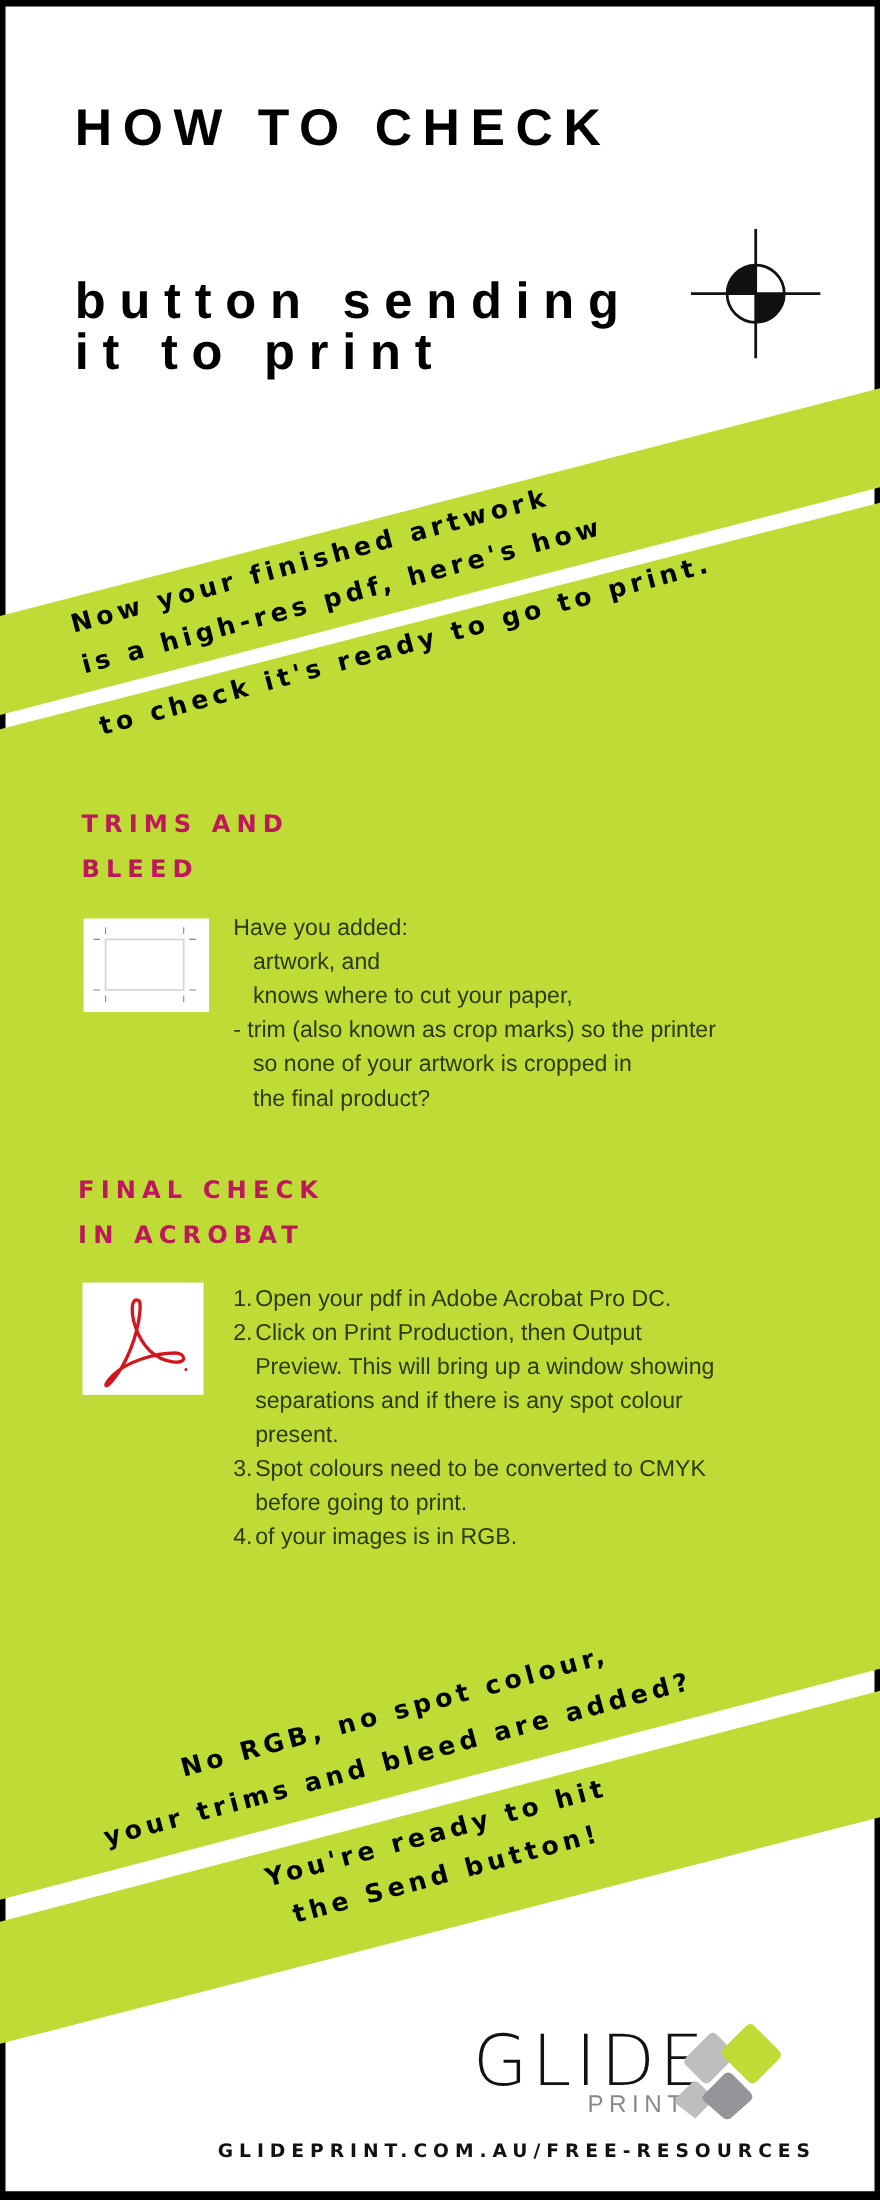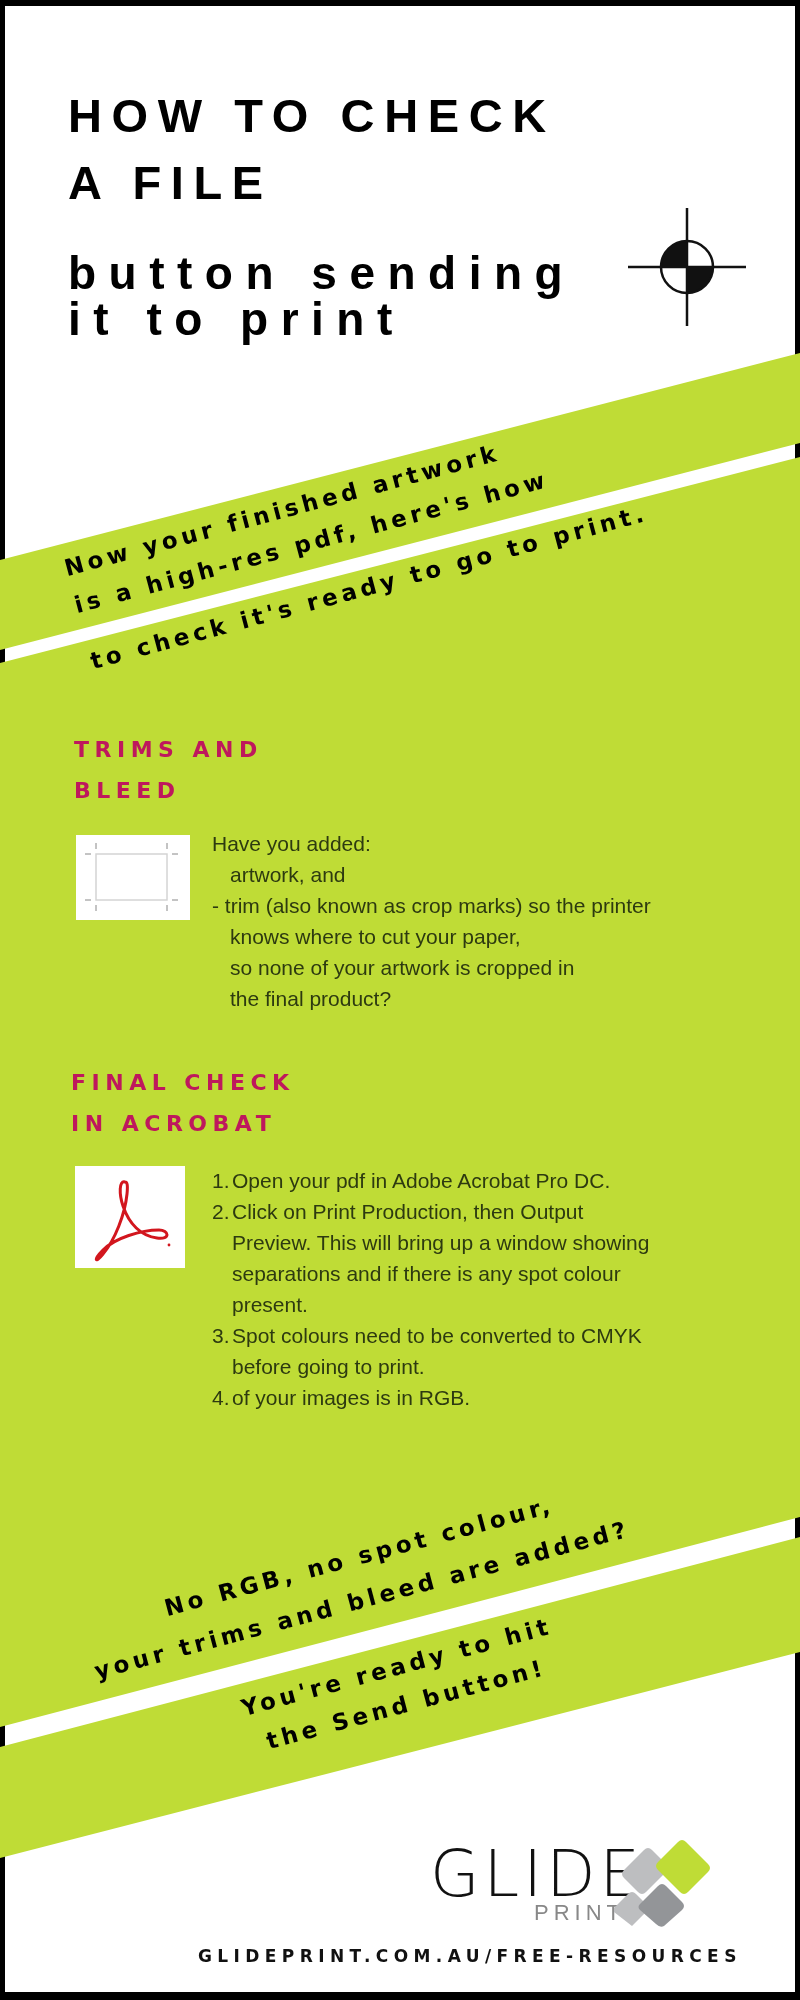--- a/index.html
+++ b/index.html
@@ -26,21 +26,20 @@
 <div class="frame"></div>
 
 <svg class="band" width="800" height="2000" viewBox="0 0 800 2000">
   <polygon points="0,560 800,353 800,443 0,650" fill="#bfdc36"></polygon>
   <polygon points="0,663 800,457 800,1517 0,1727" fill="#bfdc36"></polygon>
   <polygon points="0,1747 800,1537 800,1652 0,1858" fill="#bfdc36"></polygon>
 </svg>
 
 <div class="abs title" style="left:68px; top:82px;">
   <div>HOW TO CHECK</div>
-  <div>A FILE</div>
 </div>
 <div class="abs subtitle" style="left:68px; top:250px;">
   <div>button sending</div>
   <div>it to print</div>
 </div>
 <svg class="abs" style="left:628px; top:208px;" width="118" height="118" viewBox="0 0 118 118">
   <line x1="59" y1="0" x2="59" y2="118" stroke="#111" stroke-width="2.5"></line>
   <line x1="0" y1="59" x2="118" y2="59" stroke="#111" stroke-width="2.5"></line>
   <path d="M59 59 L59 33 A26 26 0 0 0 33 59 Z" fill="#111"></path>
   <path d="M59 59 L85 59 A26 26 0 0 1 59 85 Z" fill="#111"></path>
@@ -66,22 +65,22 @@
       <line x1="20" y1="70" x2="20" y2="76"></line>
         <line x1="9" y1="65" x2="15" y2="65"></line>
       <line x1="91" y1="70" x2="91" y2="76"></line>
         <line x1="96" y1="65" x2="102" y2="65"></line>
     </g>
   </svg>
 </div>
 <div class="abs body" style="left:212px; top:828px;">
   <div>Have you added:</div>
   <div style="padding-left:18px;">artwork, and</div>
+  <div style="padding-left:18px;">knows where to cut your paper,</div>
   <div>- trim (also known as crop marks) so the printer</div>
-  <div style="padding-left:18px;">knows where to cut your paper,</div>
   <div style="padding-left:18px;">so none of your artwork is cropped in</div>
   <div style="padding-left:18px;">the final product?</div>
 </div>
 
 <div class="abs h2" style="left:71px; top:1062px;">
   <div>FINAL CHECK</div>
   <div>IN ACROBAT</div>
 </div>
 <div class="icon-box" style="left:75px; top:1166px; width:110px; height:102px;">
   <svg width="110" height="102" viewBox="0 0 110 102">

